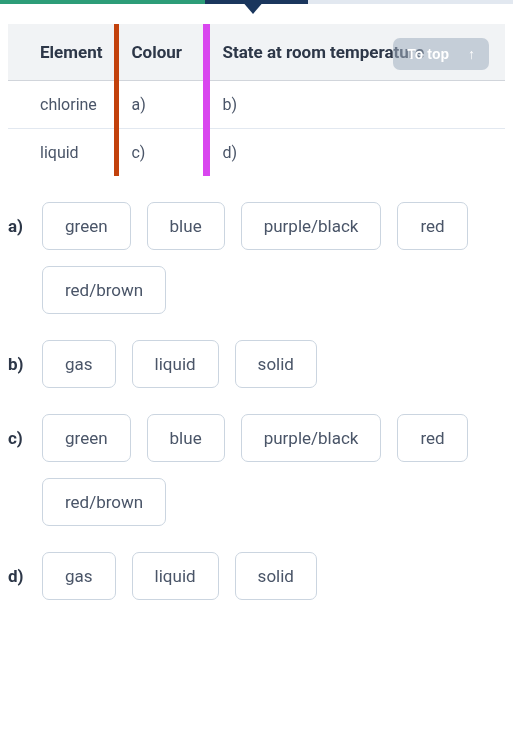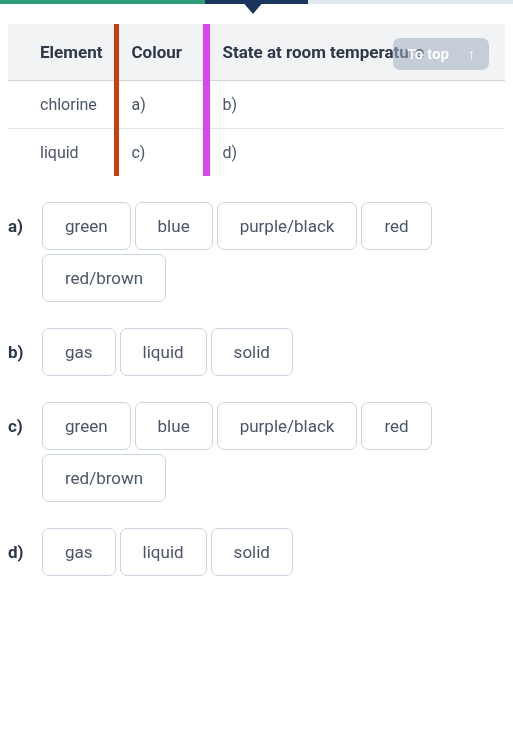--- a/index.html
+++ b/index.html
@@ -97,21 +97,21 @@
     .question-label {
       font-weight: 700;
       font-size: 17px;
       color: #2d3748;
       width: 34px;
       padding-top: 14px;
     }
     .options {
       display: flex;
       flex-wrap: wrap;
-      gap: 4px;
+      gap: 16px;
       flex: 1;
     }
     .option-btn {
       background: #fff;
       border: 1.5px solid #cbd5e0;
       border-radius: 7px;
       padding: 13px 22px;
       font-size: 17px;
       color: #4a5568;
       cursor: pointer;

